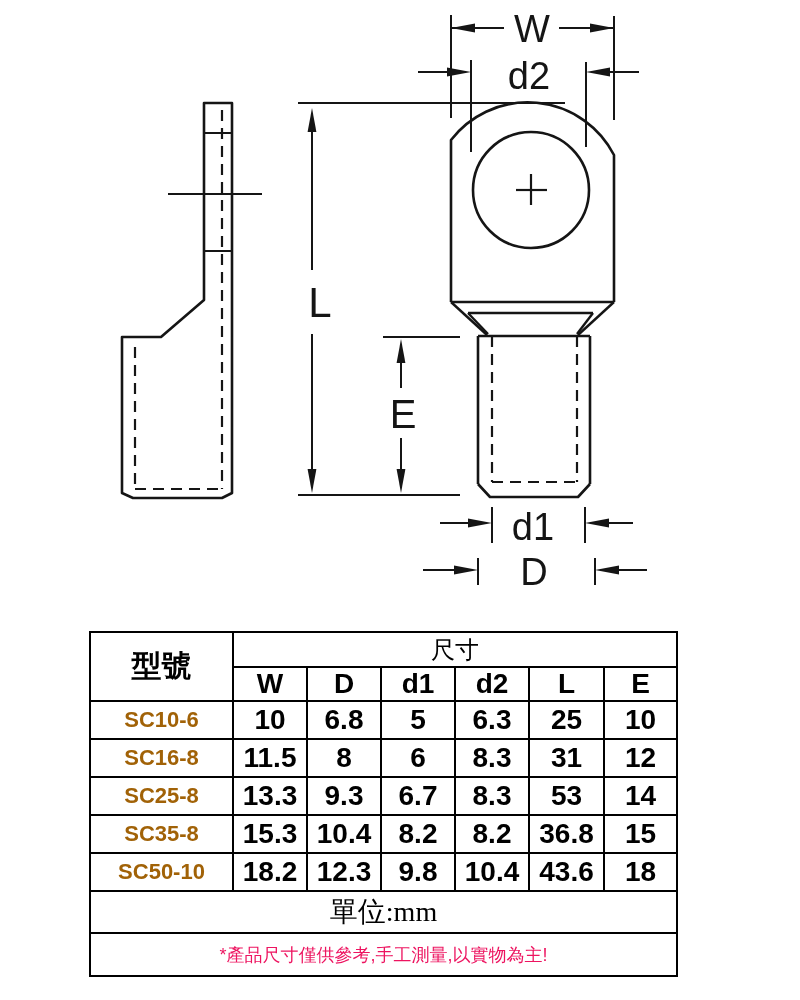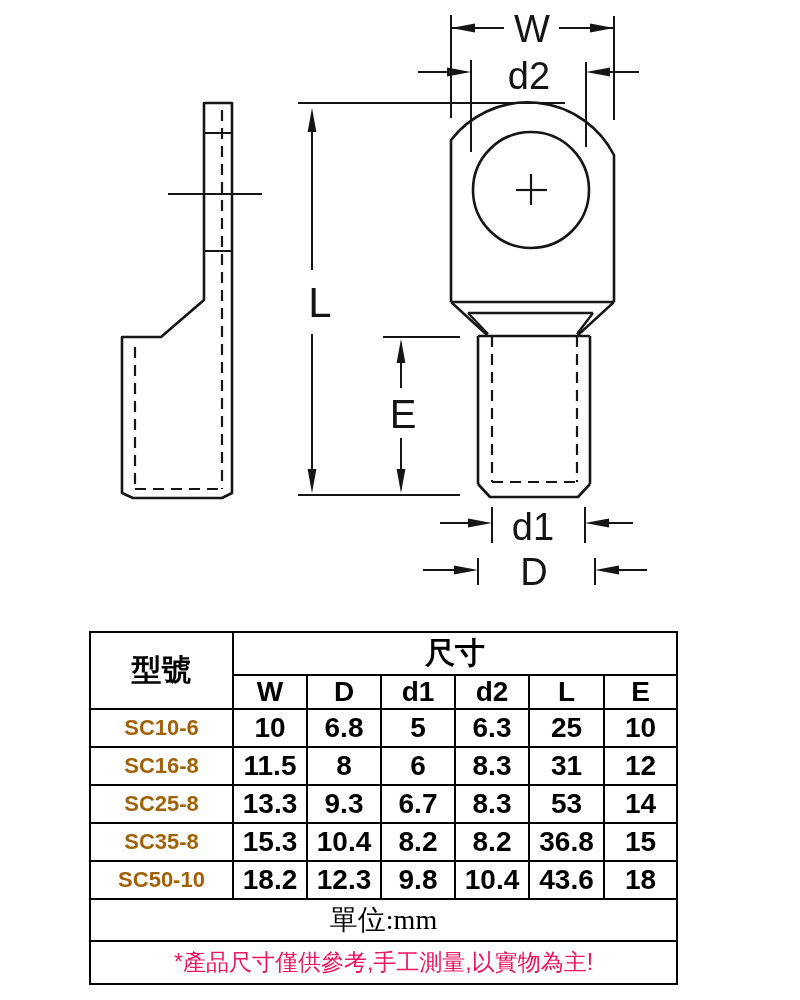--- a/index.html
+++ b/index.html
@@ -7,27 +7,27 @@
         font-family:"Liberation Sans", sans-serif;}
   .drawing{position:absolute;left:0;top:0;width:800px;height:620px;}
   .dim-label{font-family:"Liberation Sans", sans-serif;fill:#151515;}
 
   table.spec{position:absolute;left:89px;top:631px;width:587px;border-collapse:collapse;
              table-layout:fixed;background:#ffffff;
              font-family:"Liberation Sans", sans-serif;color:#000;}
   table.spec td{border:2px solid #000;text-align:center;vertical-align:middle;
                 padding:0;overflow:hidden;white-space:nowrap;}
   td.h-model{font-size:30px;font-weight:bold;height:62px;}
-  td.h-size{font-size:30px;font-weight:bold;height:33px;}
+  td.h-size{font-size:24px;font-weight:normal;height:33px;}
   td.h-col{font-size:28px;font-weight:bold;height:27px;}
   td.c-model{font-size:22px;font-weight:bold;color:#a16207;height:36px;}
   td.c-val{font-size:28px;font-weight:bold;height:36px;border-radius:6px;}
   td.unit-row{font-size:28px;font-weight:normal;text-align:right;height:40px;
               padding-right:8px;font-family:Liberation Serif, serif;}
-  td.note-row{font-size:23px;font-weight:normal;color:#ed1460;height:41px;}
+  td.note-row{font-size:18px;font-weight:normal;color:#ed1460;height:41px;}
 </style>
 </head>
 <body>
 
 <div class="page">
 
   <svg class="drawing" viewBox="0 0 800 620">
 
     <g stroke="#151515" fill="none" stroke-width="2.6" stroke-linejoin="round">
       <path d="M204,103 L232,103 L232,493 L222,498 L133,498 L122,493 L122,337 L161,337 L204,300 Z"></path>

